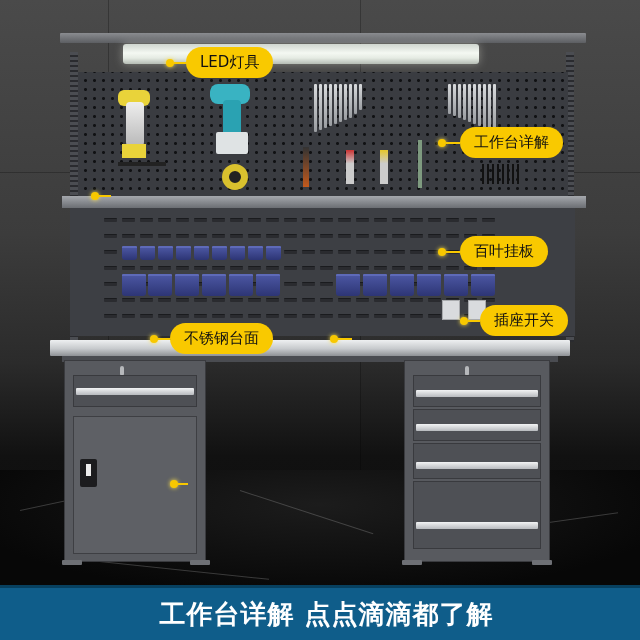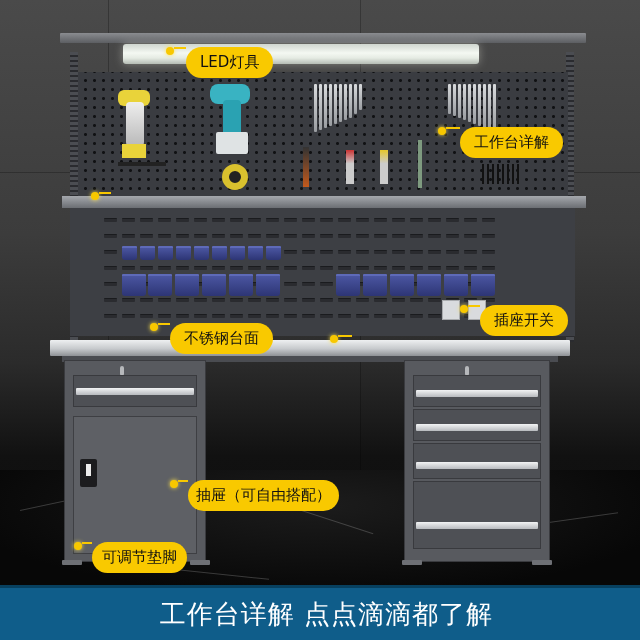--- a/index.html
+++ b/index.html
@@ -42,28 +42,28 @@
   .lock::after { content: ""; position: absolute; left: 6px; top: 5px; width: 5px; height: 12px; background: #ececec; }
   .keyhole { position: absolute; width: 4px; height: 10px; background: #b6b8bb; border-radius: 2px; }
   .foot { position: absolute; width: 20px; height: 5px; background: #6e7075; border-radius: 1px; }
 
   
   .tool { position: absolute; }
   .wrench-set { position: absolute; display: flex; gap: 2px; }
   .wrench { width: 3px; background: linear-gradient(#d8dadc,#9a9da1); border-radius: 1px; }
 
   
-  .callout { position: absolute; display: flex; }
+  .callout { position: absolute; display: flex; align-items: center; }
   .callout .dot { width: 8px; height: 8px; border-radius: 50%; background: #f8c800; box-shadow: 0 0 4px #ffe14a; flex: none; }
   .callout .line { height: 2px; width: 14px; background: #f8c800; flex: none; }
   .callout .pill { background: #f9c900; color: #111; font-size: 15px; line-height: 1; padding: 8px 14px; border-radius: 17px; white-space: nowrap; font-weight: 400; }
 
   .footer-bar { position: absolute; left: 0; top: 588px; width: 640px; height: 52px; background: #0f5d8a;
     display: flex; align-items: center; justify-content: center; }
-  .footer-bar span { color: #fff; font-size: 26px; font-weight: 400; letter-spacing: 1px; margin-left: 13px; }
+  .footer-bar span { color: #fff; font-size: 26px; font-weight: 700; letter-spacing: 1px; margin-left: 13px; }
   .footer-sep { position: absolute; left: 0; top: 585px; width: 640px; height: 3px; background: #07405f; }
 </style>
 </head>
 <body>
 
 <div class="scene">
   <div class="wall-line" style="left:108px;top:0;width:1px;height:470px;"></div>
   <div class="wall-line" style="left:360px;top:0;width:1px;height:470px;"></div>
   <div class="wall-line" style="left:0;top:172px;width:640px;height:1px;"></div>
   <div class="floor">
@@ -352,42 +352,41 @@
   </div>
   <div class="callout" style="left:438px;top:127px;">
     <span class="dot"></span>
       <span class="line" style="width:14px"></span>
     <span class="pill">工作台详解</span>
   </div>
   <div class="callout" style="left:91px;top:192px;">
     <span class="dot"></span>
       <span class="line" style="width:12px"></span>
   </div>
+  <div class="callout" style="left:438px;top:236px;">
+    <span class="dot"></span>
+      <span class="line" style="width:14px"></span>
+    <span class="pill">百叶挂板</span>
+  </div>
   <div class="callout" style="left:150px;top:323px;">
     <span class="dot"></span>
       <span class="line" style="width:12px"></span>
     <span class="pill">不锈钢台面</span>
   </div>
   <div class="callout" style="left:460px;top:305px;">
     <span class="dot"></span>
       <span class="line" style="width:12px"></span>
     <span class="pill">插座开关</span>
   </div>
   <div class="callout" style="left:330px;top:335px;">
     <span class="dot"></span>
       <span class="line" style="width:14px"></span>
   </div>
   <div class="callout" style="left:170px;top:480px;">
     <span class="dot"></span>
       <span class="line" style="width:10px"></span>
-    <span class="pill" style="padding:8px 8px;">抽屉（可自由搭配）</span>
-  </div>
-  <div class="callout" style="left:74px;top:542px;">
-    <span class="dot"></span>
-      <span class="line" style="width:10px"></span>
-    <span class="pill" style="padding:8px 10px;">可调节垫脚</span>
   </div>
 </div>
 
 <div class="footer-sep"></div>
 <div class="footer-bar">
   <span>工作台详解  点点滴滴都了解</span>
 </div>
 
 </body></html>

